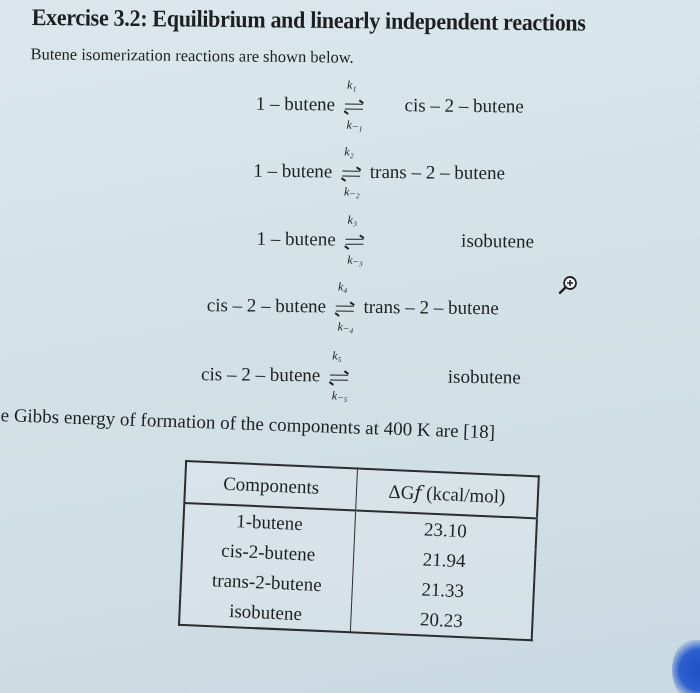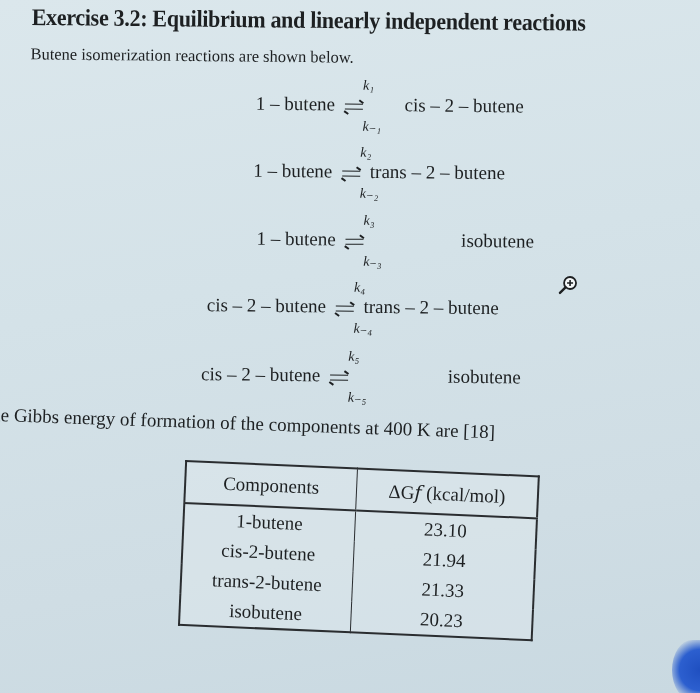--- a/index.html
+++ b/index.html
@@ -30,21 +30,21 @@
   .rxn .arrow .line2 { top: 12px; }
   .rxn .arrow .line1::after {
     content: ""; position: absolute; right: -1px; top: -3px;
     width: 5px; height: 1.5px; background: #1d2022; transform: rotate(35deg);
   }
   .rxn .arrow .line2::before {
     content: ""; position: absolute; left: -1px; top: 3px;
     width: 5px; height: 1.5px; background: #1d2022; transform: rotate(35deg);
   }
   .rxn .kf, .rxn .kb {
-    position: absolute; left: 20px; font-size: 14px; font-style: italic;
+    position: absolute; left: 4px; font-size: 12px; font-style: italic;
   }
   .rxn .kf { top: -19px; }
   .rxn .kb { top: 21px; }
   .gibbs { position: absolute; left: 0; top: 404px; font-size: 19px; white-space: nowrap; transform: rotate(1.4deg); transform-origin: 0 0; }
   table.gtab {
     position: absolute; left: 190px; top: 458px;
     border-collapse: collapse; font-size: 19px;
     transform: rotate(1.9deg); transform-origin: 0 0;
     background: rgba(230,238,242,0.35);
   }

